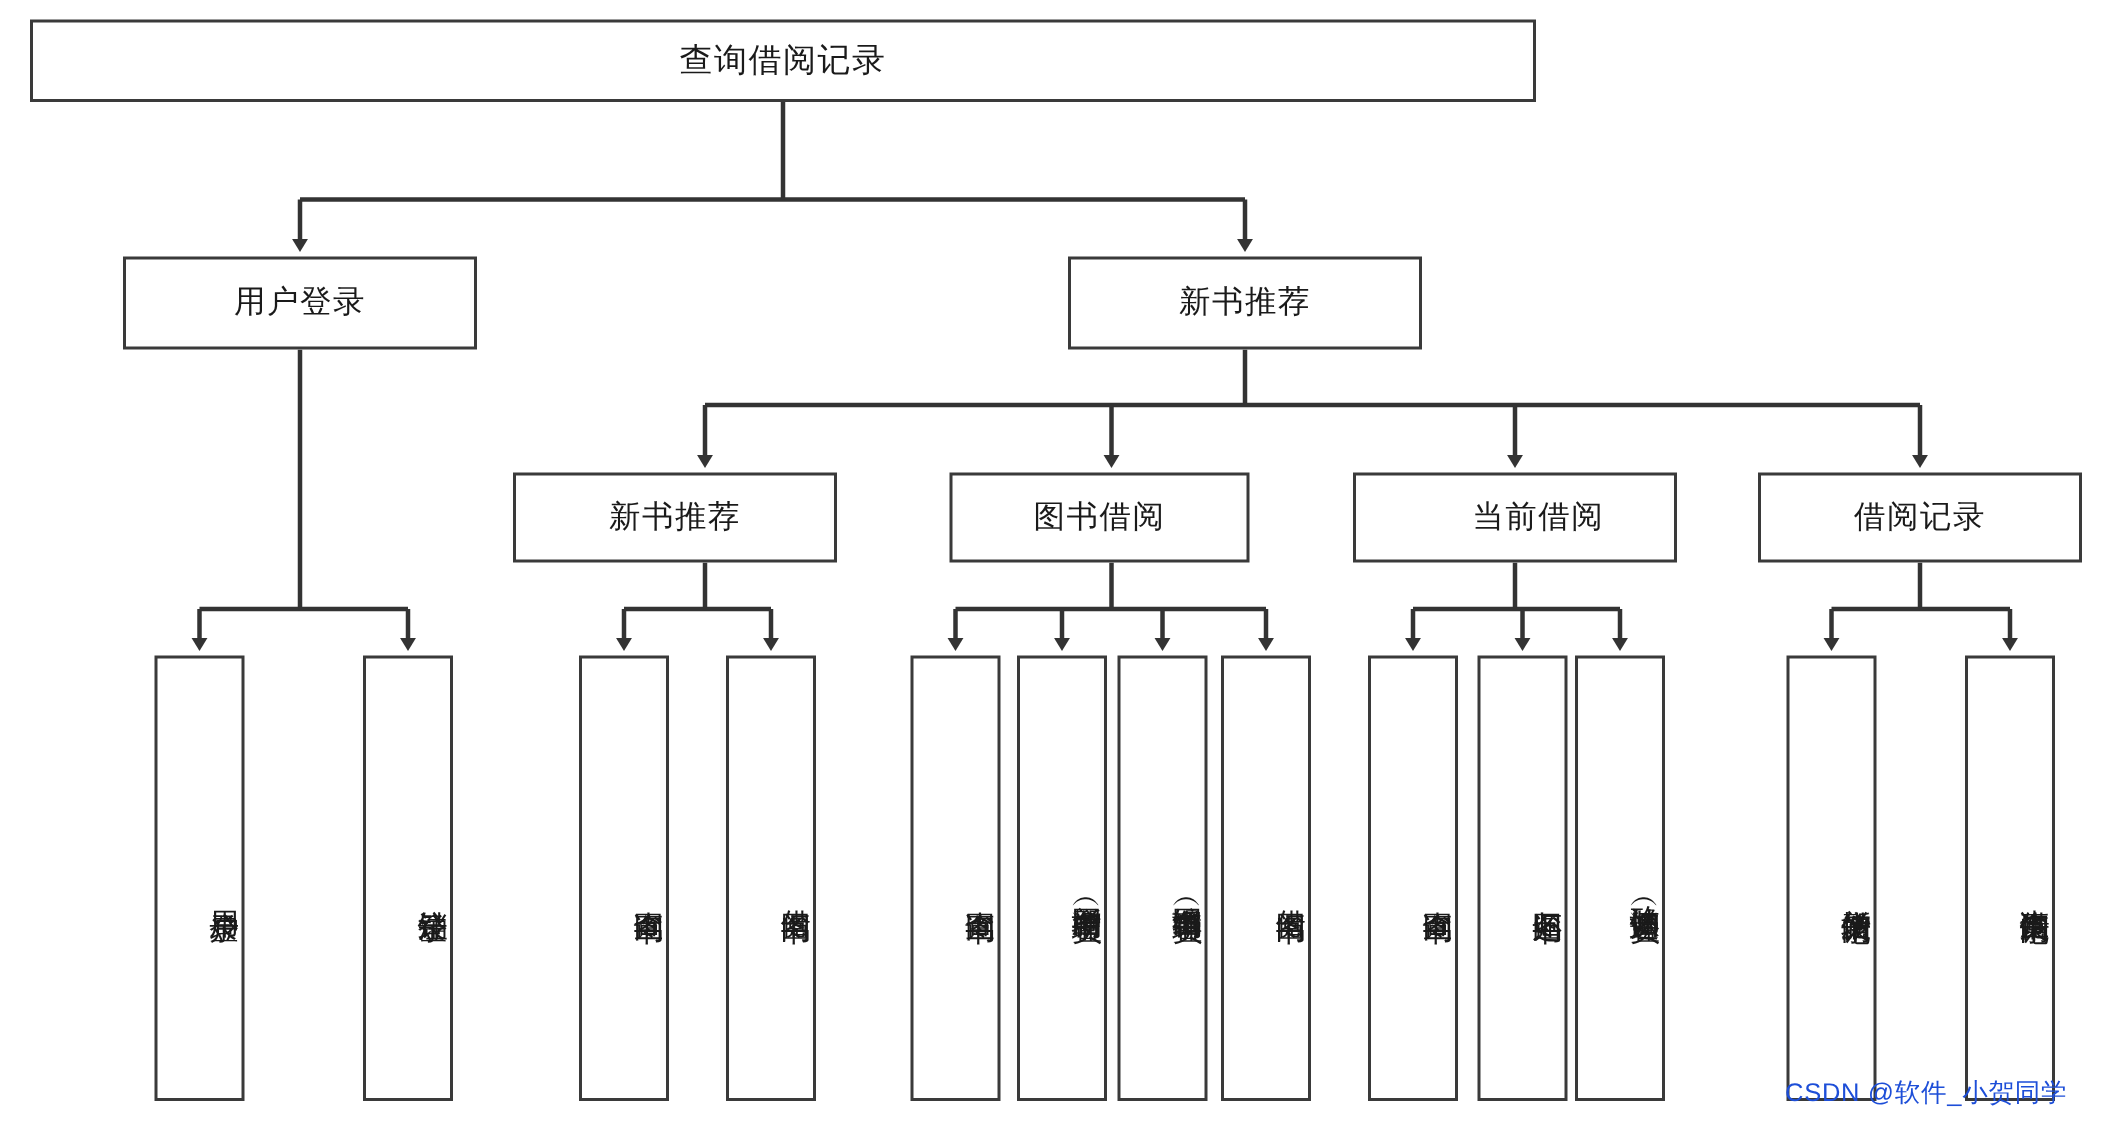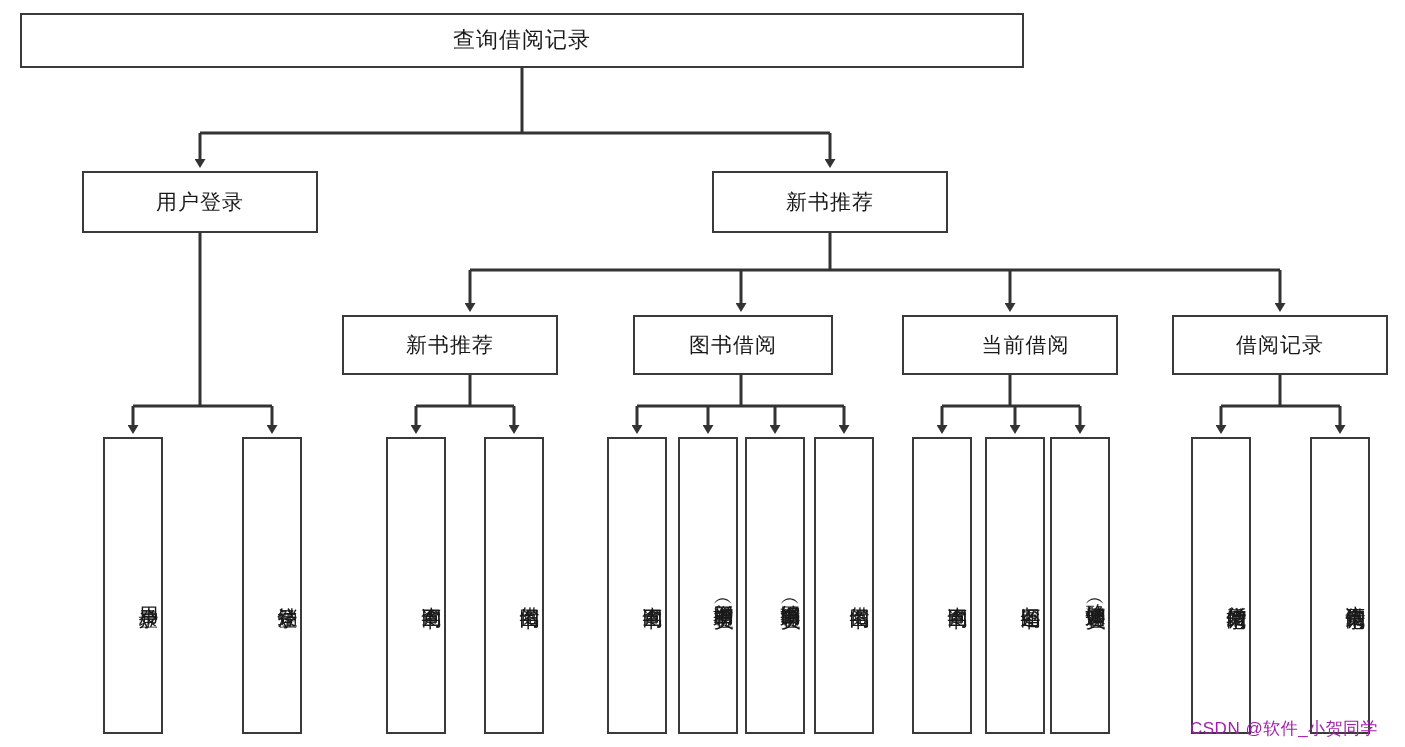--- a/index.html
+++ b/index.html
@@ -51,21 +51,21 @@
     align-items: flex-start;
     justify-content: center;
     padding-top: 14px;
   }
   .node.root {
     font-size: 22px;
   }
   .watermark {
     position: absolute;
     font-size: 17px;
-    color: #a21caf;
+    color: #1d4ed8;
     letter-spacing: 0.5px;
     white-space: nowrap;
     font-family: "Liberation Sans", "DejaVu Sans", sans-serif;
   }
 </style>
 </head>
 <body>
 
 <div id="canvas">
 

